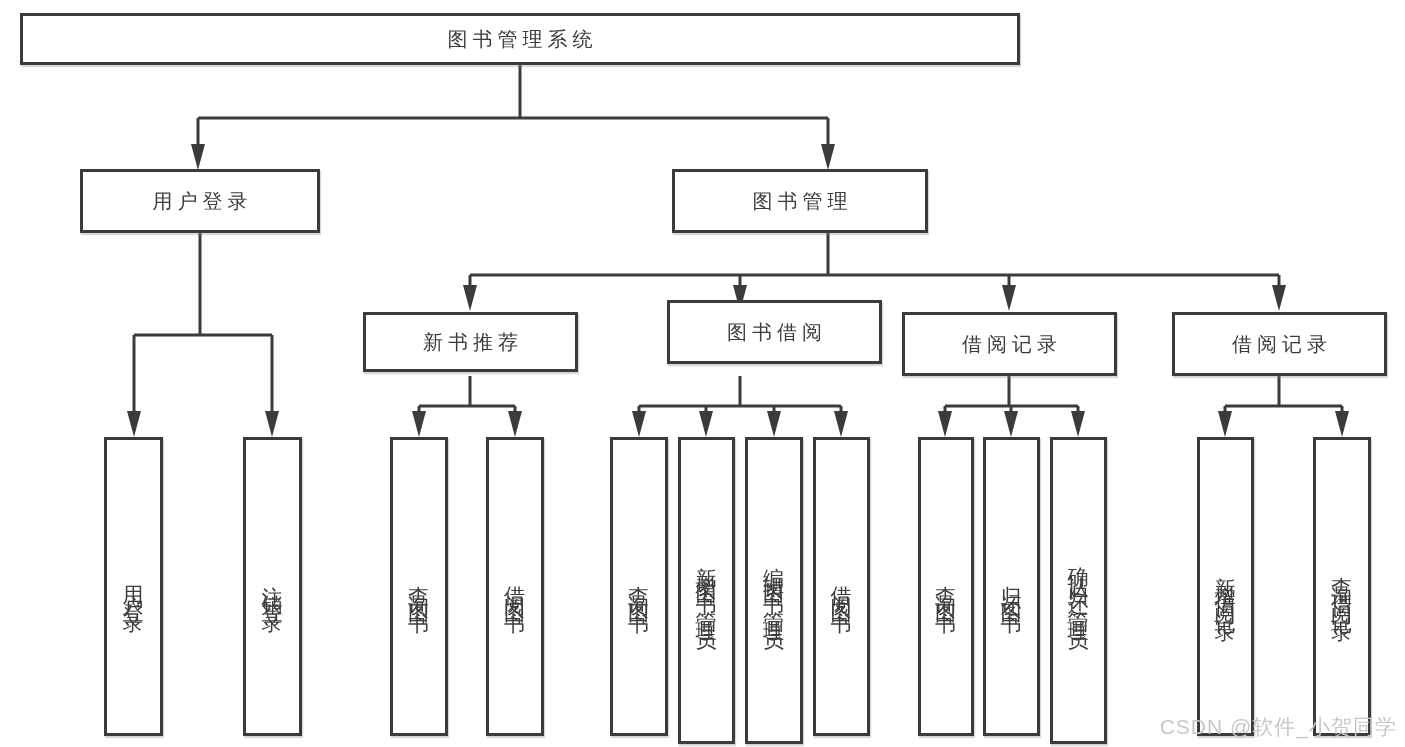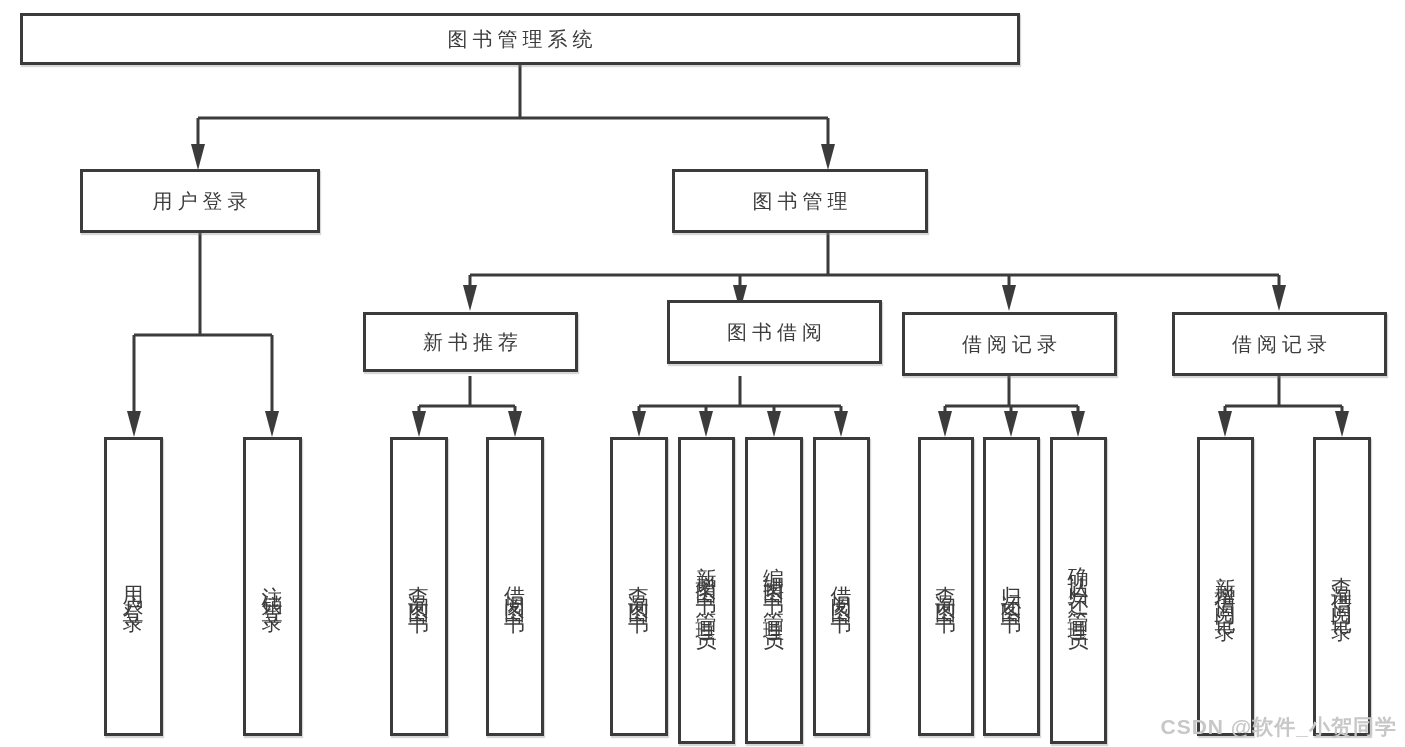--- a/index.html
+++ b/index.html
@@ -46,21 +46,20 @@
   }
   .watermark {
     position: absolute;
     right: 8px;
     bottom: 6px;
     z-index: 3;
     font-size: 21px;
     letter-spacing: 1px;
     color: #c7c7c7;
     pointer-events: none;
-    font-weight: bold;
   }
 </style>
 </head>
 <body>
 
 <div class="stage">
 
   <svg class="connectors" width="1405" height="747" viewBox="0 0 1405 747">
     <g stroke="#3b3b3b" stroke-width="3" fill="none">
       <path d="M520 65 V118 M198 118 H828 M198 118 V148 M828 118 V148"></path>

